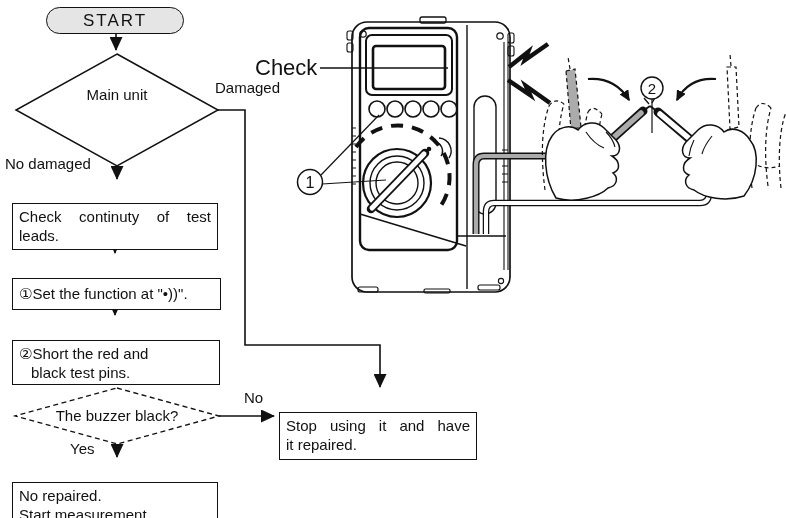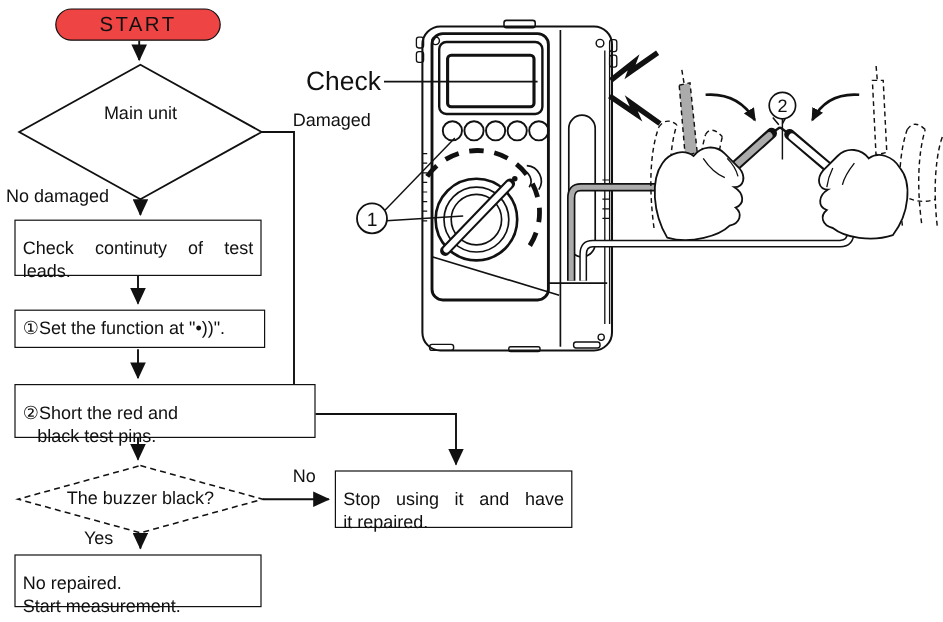--- a/index.html
+++ b/index.html
@@ -1,24 +1,24 @@
 <!DOCTYPE html>
 <html><head>
 <meta charset="utf-8">
 <style>
   html,body{margin:0;padding:0;background:#fff;}
   #stage{position:relative;width:786px;height:518px;background:#fff;overflow:hidden;
          font-family:"Liberation Sans","DejaVu Sans",sans-serif;color:#111;}
   #art{position:absolute;left:0;top:0;}
   .lbl{position:absolute;font-size:15px;line-height:16px;white-space:nowrap;color:#111;}
   .fbox{position:absolute;border:1.6px solid #111;background:#fff;box-sizing:border-box;
-        font-size:15px;line-height:19px;padding:14px 6px;color:#111;}
+        font-size:15px;line-height:19px;padding:3px 6px;color:#111;margin-top:20px;}
   .jline{text-align:justify;text-align-last:justify;}
   .pill{position:absolute;left:46px;top:7px;width:138px;height:27px;border:1.6px solid #111;
-        border-radius:14px;background:#ef4444;display:flex;align-items:center;justify-content:center;
+        border-radius:14px;background:#e5e5e5;display:flex;align-items:center;justify-content:center;
         font-size:17px;letter-spacing:2px;box-sizing:border-box;}
   .dtext{position:absolute;text-align:center;font-size:15px;line-height:18px;color:#111;}
   .check{position:absolute;left:255px;top:55px;font-size:22px;color:#111;}
   .ind{padding-left:12px;}
 </style>
 </head>
 <body>
 
 <div id="stage">
 
@@ -169,33 +169,33 @@
   </svg>
 
   <div class="pill">
     <span>START</span>
   </div>
 
   <div class="dtext" style="left:32px;top:86px;width:170px;">
     <div>Main unit</div>
   </div>
 
-  <div class="lbl" style="left:215px;top:93px;margin-left:29px;">Damaged</div>
+  <div class="lbl" style="left:215px;top:80px;">Damaged</div>
   <div class="lbl" style="left:5px;top:156px;">No damaged</div>
 
   <div class="fbox" style="left:12px;top:183px;width:206px;height:47px;">
     <div class="jline">Check continuty of test</div>
     <div>leads.</div>
   </div>
 
   <div class="fbox" style="left:12px;top:258px;width:209px;height:32px;padding-top:5px;">
     <div>①Set the function at "•))".</div>
   </div>
 
-  <div class="fbox" style="left:12px;top:320px;width:251px;height:45px;">
+  <div class="fbox" style="left:12px;top:320px;width:208px;height:45px;">
     <div>②Short the red and</div>
     <div class="ind">black test pins.</div>
   </div>
 
   <div class="dtext" style="left:20px;top:407px;width:194px;">
     <div>The buzzer black?</div>
   </div>
 
   <div class="lbl" style="left:244px;top:390px;">No</div>
   <div class="lbl" style="left:70px;top:441px;">Yes</div>

